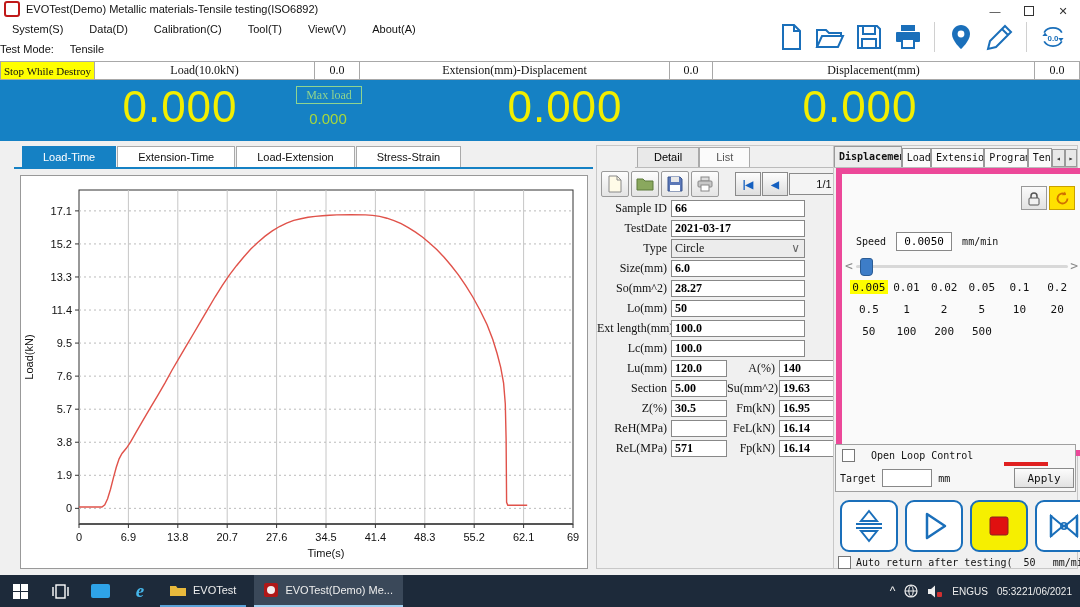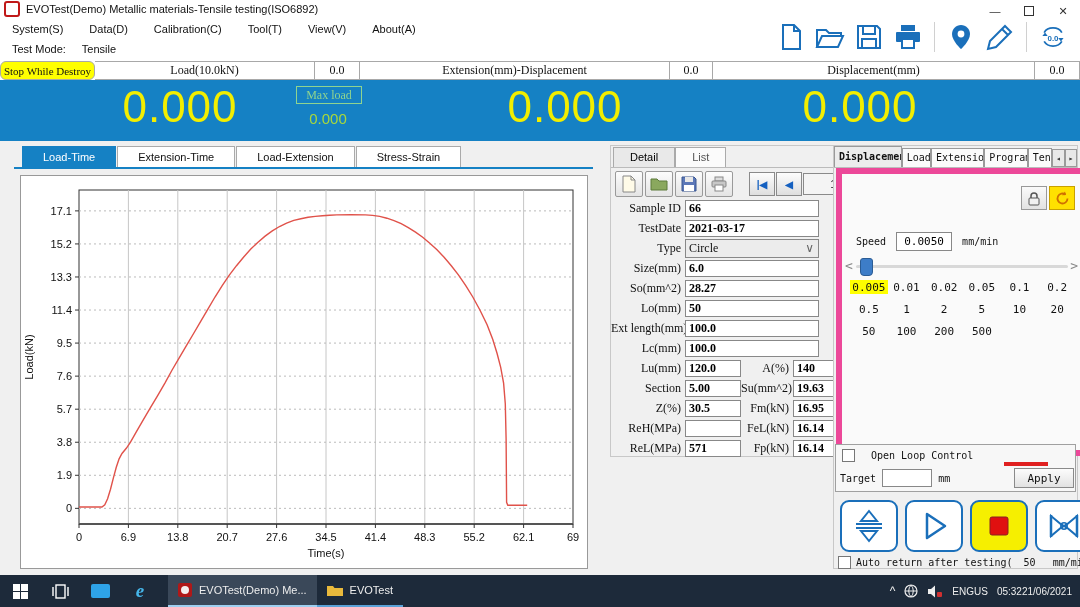--- a/index.html
+++ b/index.html
@@ -5,47 +5,47 @@
   html,body{margin:0;padding:0;}
   body{width:1080px;height:607px;position:relative;overflow:hidden;background:#fff;
        font-family:"Liberation Sans",sans-serif;font-size:11px;color:#111;}
   
   #titlebar{position:absolute;left:0;top:0;width:1080px;height:18px;display:flex;align-items:center;}
   #app-icon{width:12px;height:12px;margin:0 6px 0 4px;border:2px solid #c01818;border-radius:3px;background:#fff;}
   #win-controls{position:absolute;right:0;top:0;height:22px;display:flex;}
   .winbtn{width:34px;height:22px;display:flex;align-items:center;justify-content:center;color:#333;font-size:11px;}
   .maxglyph{width:8px;height:8px;border:1px solid #333;}
   #menubar{position:absolute;left:0;top:19px;height:20px;display:flex;align-items:center;padding-left:12px;gap:26px;}
-  #modebar{position:absolute;left:0;top:39px;height:20px;display:flex;align-items:center;padding-left:12px;gap:16px;}
+  #modebar{position:absolute;left:0;top:39px;height:20px;display:flex;align-items:center;padding-left:0;gap:16px;}
   #toolbar{position:absolute;right:12px;top:20px;height:34px;display:flex;align-items:center;gap:9px;}
   .tsep{width:1px;height:30px;background:#d0d0d0;margin:0 2px;}
   .tico{width:30px;height:30px;display:flex;align-items:center;justify-content:center;}
   
   #statusrow{position:absolute;left:0;top:61px;width:1080px;height:19px;display:grid;
     grid-template-columns:95px 220px 45px 310px 43px 322px 45px;
     font-family:"Liberation Serif",serif;font-size:12px;}
   #statusrow>div{border:1px solid #a8a8a8;border-left:none;display:flex;align-items:center;justify-content:center;background:#fff;}
-  #statusrow>div:first-child{border-left:1px solid #a8a8a8;background:#ffff00;font-size:11px;border-radius:6px;}
+  #statusrow>div:first-child{border-left:1px solid #a8a8a8;background:#ffff00;font-size:11px;}
   
   #bluepanel{position:absolute;left:0;top:80px;width:1080px;height:61px;background:#1581c4;}
   .bignum{position:absolute;top:2px;font-size:44px;color:#f2ee00;letter-spacing:1px;text-align:center;}
   #maxload-box{position:absolute;left:296px;top:6px;width:64px;height:16px;border:1px solid #8fd48f;
     color:#8fd48f;display:flex;align-items:center;justify-content:center;font-family:"Liberation Serif",serif;font-size:12px;}
   #maxload-val{position:absolute;left:296px;top:30px;width:64px;text-align:center;color:#a8d83c;font-size:15px;}
   
   #main{position:absolute;left:0;top:141px;width:1080px;height:434px;background:#f0f0f0;}
   .panel{position:absolute;top:4px;background:#f0f0f0;border:1px solid #c8c8c8;box-sizing:border-box;}
   
   #chartPanel{left:14px;width:579px;height:426px;border:none;}
   #chart-tabs{height:22px;display:flex;padding-left:8px;border-bottom:2px solid #1581c4;align-items:flex-end;}
   .ctab{height:20px;line-height:20px;padding:0 20px;border:1px solid #aaa;border-bottom:none;background:#fff;margin-right:1px;}
   .ctab.active{background:#1581c4;color:#fff;border-color:#1581c4;}
   #chart-card{position:absolute;left:6px;top:30px;width:566px;height:392px;background:#fff;border:1px solid #999;}
   
-  #detailPanel{left:610px;width:247px;height:312px;}
+  #detailPanel{left:596px;width:247px;height:424px;padding-left:38px;}
   .dtabs{height:21px;display:flex;align-items:flex-end;padding-left:2px;border-bottom:1px solid #bbb;}
   .dtab{height:19px;line-height:19px;padding:0 16px;border:1px solid #aaa;border-bottom:none;background:#fbfbfb;color:#555;}
   .dtab.active{background:#e9e9e9;color:#000;}
   #dp-toolbar{position:absolute;left:4px;top:25px;height:26px;display:flex;gap:2px;align-items:center;}
   .dbtn{width:26px;height:24px;border:1px solid #9a9a9a;background:linear-gradient(#fdfdfd,#e4e4e4);
     display:flex;align-items:center;justify-content:center;border-radius:2px;}
   .navgrp{display:flex;margin-left:14px;gap:1px;align-items:center;}
   .navbtn{width:24px;height:22px;border:1px solid #8a8a8a;background:linear-gradient(#fdfdfd,#dedede);
     color:#1560c0;font-size:10px;display:flex;align-items:center;justify-content:center;font-weight:bold;}
   #pagerbox{width:68px;height:20px;border:1px solid #8a8a8a;background:#f4f4f4;display:flex;align-items:center;justify-content:center;}
@@ -503,32 +503,32 @@
       </svg>
     </span>
   <span class="tb-ico">
     <svg width="19" height="14" viewBox="0 0 19 14">
         <rect x="0" y="0" width="19" height="14" rx="2" fill="#2ea3e8"></rect>
       </svg>
     </span>
   <span class="tb-ico">
     <span style="font-style:italic;font-weight:bold;font-size:19px;color:#45b6ea;font-family:'Liberation Serif',serif;">e</span>
     </span>
+  <span class="tb-item">
+    <svg width="16" height="13" viewBox="0 0 16 13">
+        <path d="M0,12 v-10 h6 l1.5,2 h8.5 v8 z" fill="#e8b93c"></path>
+      </svg>
+    <span>EVOTest</span>
+    </span>
   <span class="tb-item active" style="margin-left:8px;">
     <svg width="14" height="14" viewBox="0 0 14 14">
         <rect x="0" y="0" width="14" height="14" rx="2" fill="#b01818"></rect>
         <circle cx="7" cy="7" r="4" fill="#f4eeee"></circle>
       </svg>
     <span>EVOTest(Demo) Me...</span>
-    </span>
-  <span class="tb-item">
-    <svg width="16" height="13" viewBox="0 0 16 13">
-        <path d="M0,12 v-10 h6 l1.5,2 h8.5 v8 z" fill="#e8b93c"></path>
-      </svg>
-    <span>EVOTest</span>
     </span>
   <span id="tray">
     <span style="font-size:12px;">^</span>
     <svg width="14" height="14" viewBox="0 0 14 14">
         <circle cx="7" cy="7" r="6" fill="none" stroke="#eee" stroke-width="1.2"></circle>
         <path d="M1,7 h12 M7,1 a9,9 0 0 0 0,12 M7,1 a9,9 0 0 1 0,12" fill="none" stroke="#eee" stroke-width="1"></path>
       </svg>
     <svg width="16" height="13" viewBox="0 0 16 13">
         <path d="M1,4 h3 l4,-3.5 v12 l-4,-3.5 h-3 z" fill="#eee"></path>
         <rect x="10" y="7" width="5" height="5" rx="1" fill="#d03030"></rect>

